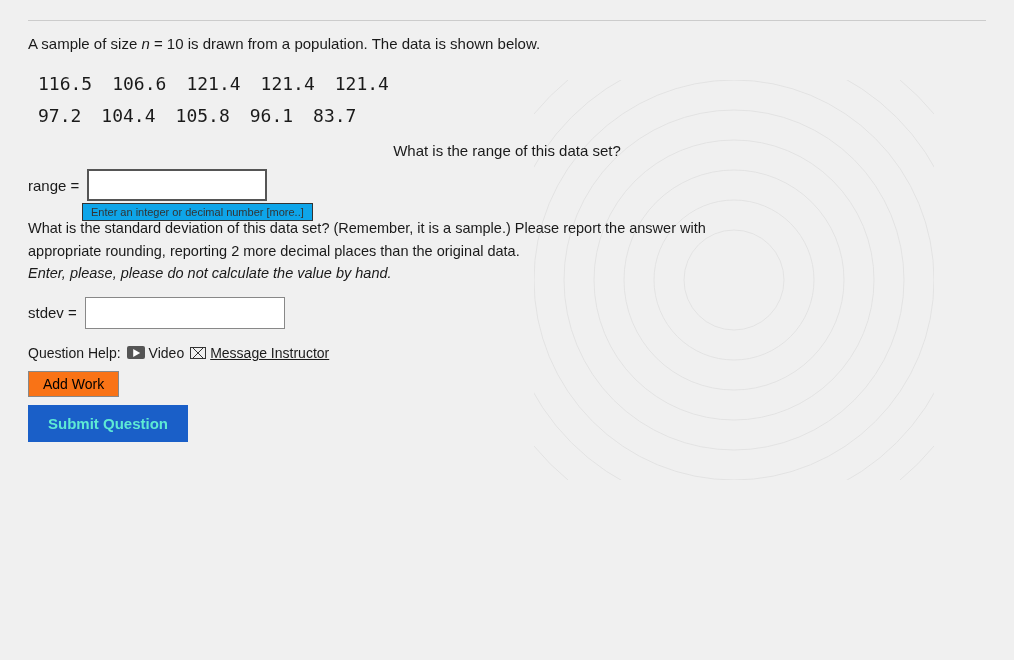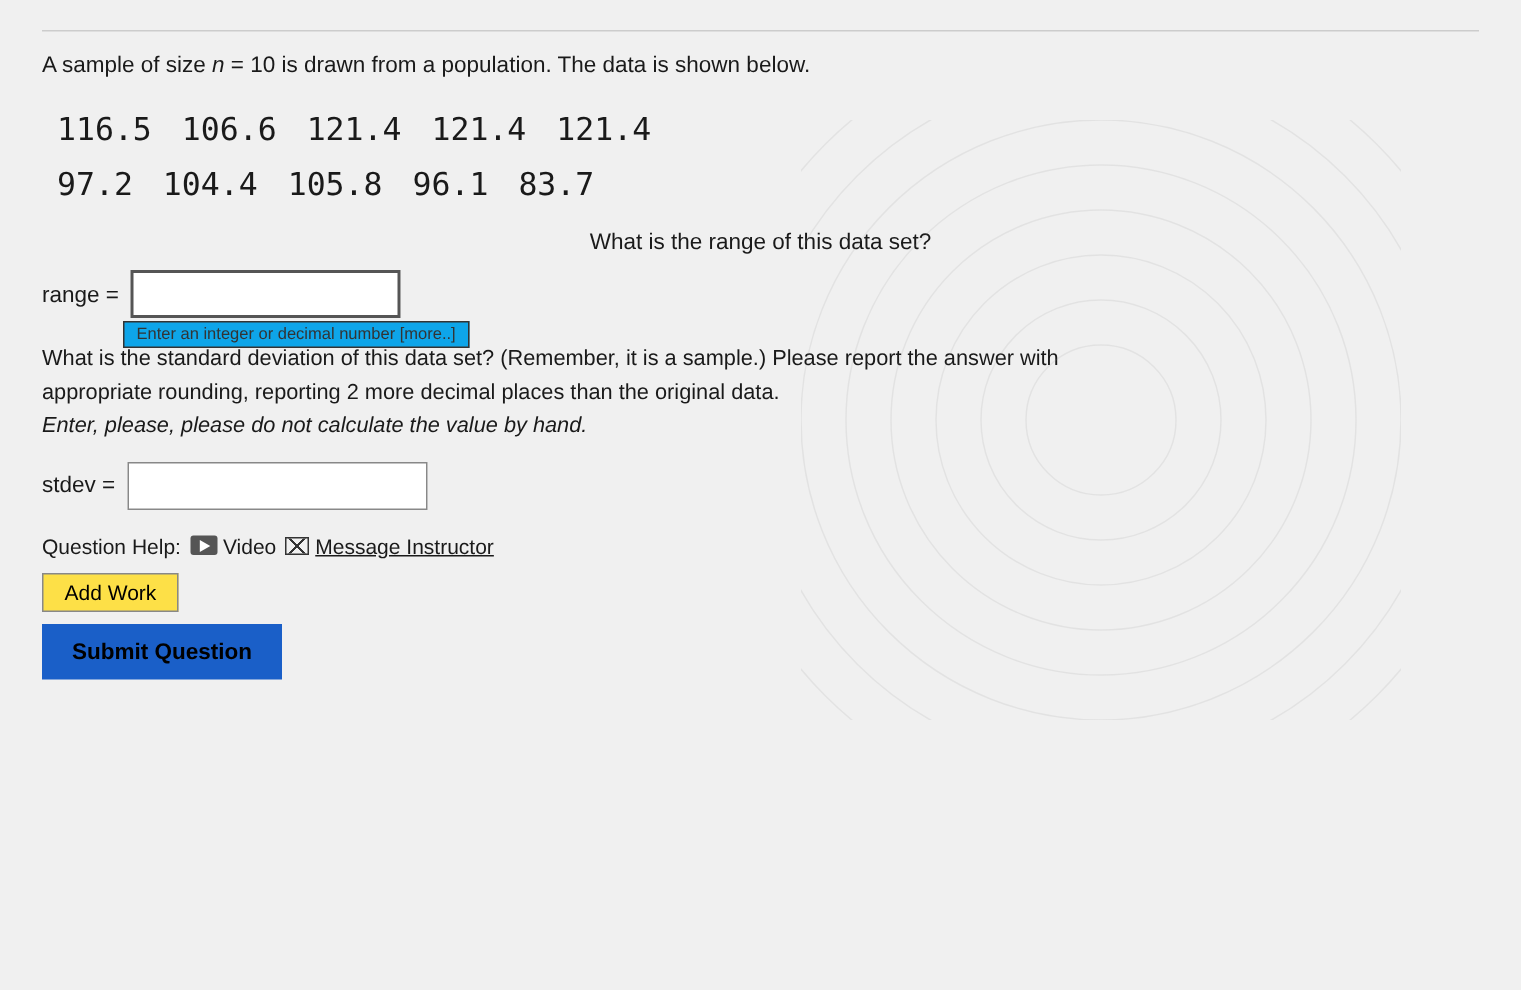--- a/index.html
+++ b/index.html
@@ -39,21 +39,21 @@
 
     .problem-text {
       font-size: 15px;
       line-height: 1.5;
       margin-bottom: 12px;
       font-weight: normal;
     }
 
     .data-values {
       font-family: monospace;
-      font-size: 21px;
+      font-size: 18px;
       line-height: 1.8;
       margin-left: 10px;
     }
 
     .data-row {
       display: flex;
       gap: 20px;
     }
 
     .question-section {
@@ -196,21 +196,21 @@
                   linear-gradient(225deg, transparent 47%, #333 47%, #333 53%, transparent 53%);
     }
 
     .underline-link {
       text-decoration: underline;
       color: #1a1a1a;
       cursor: pointer;
     }
 
     .btn-add-work {
-      background: #fde047;
+      background: #f97316;
       border: 1.5px solid #888;
       padding: 4px 14px;
       font-size: 14px;
       cursor: pointer;
       margin-bottom: 8px;
       display: block;
     }
 
     .btn-calculator {
       background: white;
@@ -228,21 +228,21 @@
       display: inline-block;
       width: 14px;
       height: 16px;
       background: #555;
       border-radius: 1px;
       position: relative;
     }
 
     .btn-submit {
       background: #1a5fc8;
-      color: #000000;
+      color: #5eead4;
       border: none;
       padding: 10px 20px;
       font-size: 15px;
       font-weight: bold;
       cursor: pointer;
       display: block;
     }
 
     .separator-line {
       width: 100%;

